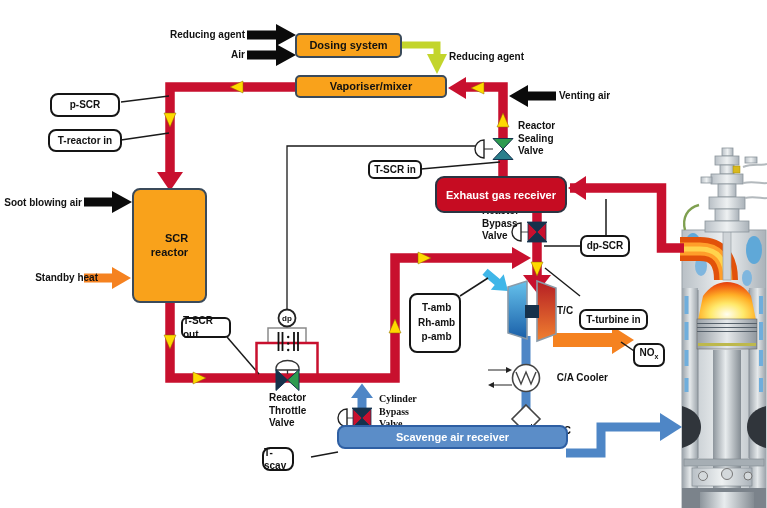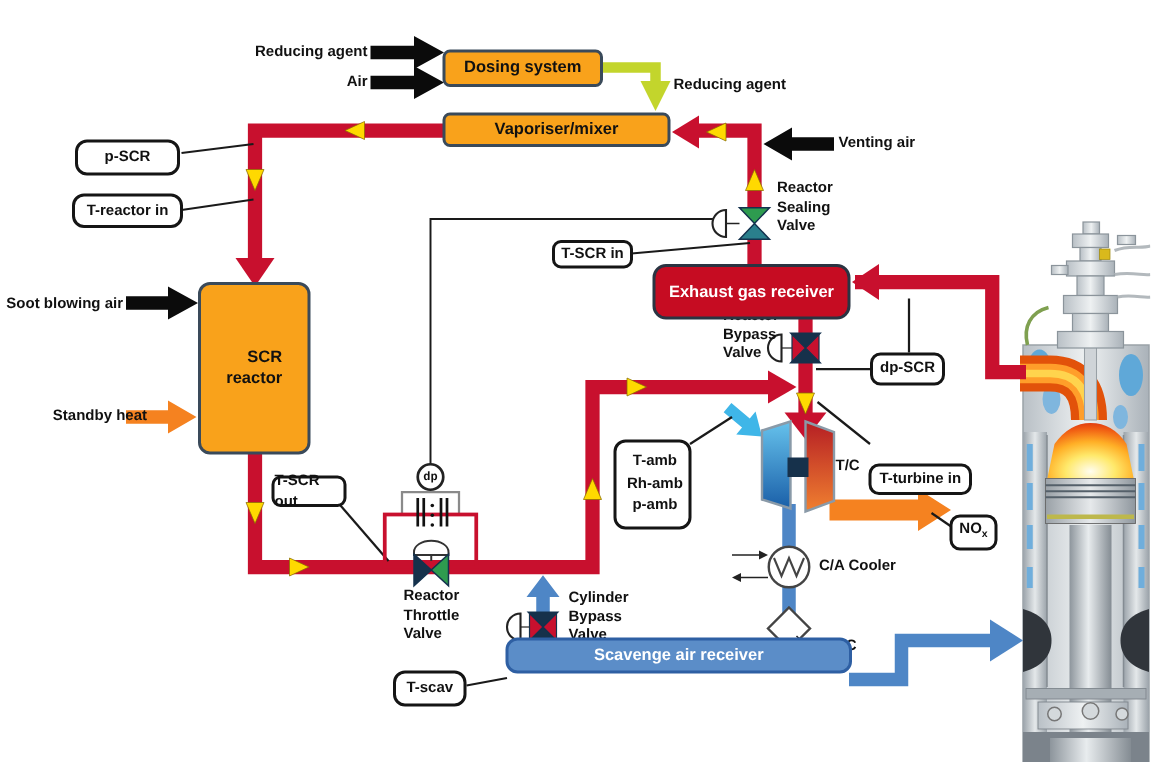--- a/index.html
+++ b/index.html
@@ -284,27 +284,27 @@
 <div class="lbl r" style="left:20px;top:272px;width:78px;">Standby heat</div>
 <div class="lbl" style="left:518px;top:120px;width:60px;">Reactor
 Sealing
 Valve</div>
 <div class="lbl" style="left:482px;top:205px;width:60px;">Reactor
 Bypass
 Valve</div>
 <div class="lbl" style="left:269px;top:392px;width:60px;">Reactor
 Throttle
 Valve</div>
-<div class="lbl" style="left:379px;top:393px;width:60px;">Cylinder
+<div class="lbl" style="left:379px;top:393px;width:60px;font-family:Liberation Serif, serif;">Cylinder
 Bypass
 Valve</div>
-<div class="lbl" style="left:546px;top:372px;width:62px;">C/A Cooler</div>
+<div class="lbl" style="left:546px;top:372px;width:62px;text-align:right;">C/A Cooler</div>
 <div class="lbl" style="left:546px;top:425px;width:40px;">WMC</div>
 <div class="lbl" style="left:557px;top:305px;width:30px;">T/C</div>
-<div class="dp" style="left:279px;top:313.5px;width:16px;font-family:Liberation Mono, monospace;">dp</div>
+<div class="dp" style="left:279px;top:313.5px;width:16px;">dp</div>
 
 <div class="obox" style="left:295px;top:33px;width:107px;height:25px;"><span>Dosing system</span></div>
 <div class="obox" style="left:132px;top:188px;width:75px;height:115px;border-radius:8px;"><span>SCR
 reactor</span></div>
 <div class="obox" style="left:295px;top:75px;width:152px;height:23px;"><span>Vaporiser/mixer</span></div>
 <div class="rbox" style="left:435px;top:176px;width:132px;height:37px;">
       <span>Exhaust gas receiver</span>
     </div>
 <div class="bbox" style="left:337px;top:425px;width:231px;height:24px;">
       <span>Scavenge air receiver</span>
@@ -313,15 +313,15 @@
 <div class="wbox" style="left:48px;top:129px;width:74px;height:23px;"><span>T-reactor in</span></div>
 <div class="wbox" style="left:50px;top:93px;width:70px;height:24px;"><span>p-SCR</span></div>
 <div class="wbox" style="left:368px;top:160px;width:54px;height:19px;border-radius:6px;"><span>T-SCR in</span></div>
 <div class="wbox" style="left:181px;top:317px;width:50px;height:21px;border-radius:6px;"><span>T-SCR out</span></div>
 <div class="wbox" style="left:580px;top:235px;width:50px;height:22px;border-radius:7px;"><span>dp-SCR</span></div>
 <div class="wbox" style="left:579px;top:287px;width:69px;height:21px;border-radius:7px;margin-top:22px;"><span>T-turbine in</span></div>
 <div class="wbox left" style="left:409px;top:293px;width:52px;height:60px;border-radius:8px;line-height:14.5px;"><span>T-amb
 Rh-amb
 p-amb</span></div>
 <div class="wbox" style="left:633px;top:343px;width:32px;height:24px;border-radius:7px;"><span><span>NO</span><sub>x</sub></span></div>
-<div class="wbox" style="left:262px;top:447px;width:49px;height:24px;"><span>T-scav</span></div>
+<div class="wbox" style="left:262px;top:447px;width:32px;height:24px;"><span>T-scav</span></div>
 
 </div>
 
 </body></html>

